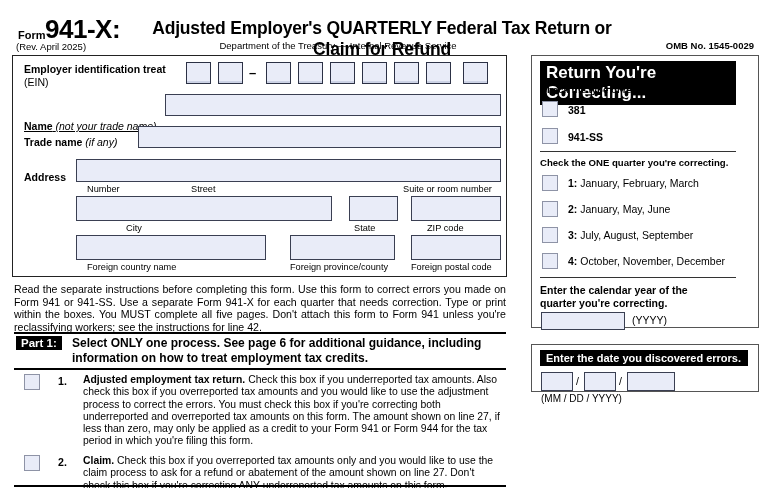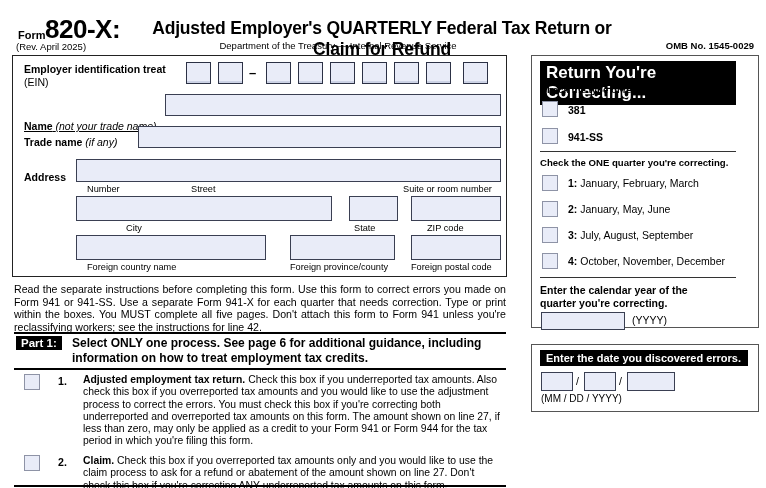--- a/index.html
+++ b/index.html
@@ -19,21 +19,21 @@
   .form-word{position:absolute;left:18px;top:29px;font-size:11px;font-weight:bold;letter-spacing:0;}
   .form-num{position:absolute;left:45px;top:14px;font-size:26px;font-weight:bold;letter-spacing:-0.5px;}
   .rev{position:absolute;left:16px;top:41px;font-size:9.5px;}
   .title{position:absolute;left:138px;top:18px;width:488px;text-align:center;font-size:17.5px;font-weight:bold;letter-spacing:-0.2px;}
   .dept{position:absolute;left:138px;top:40px;width:400px;text-align:center;font-size:9.5px;}
   .omb{position:absolute;right:12px;top:40px;font-size:9.5px;font-weight:bold;}
 
   
   .lbox{position:absolute;left:12px;top:55px;width:495px;height:222px;border:1.6px solid #222;box-sizing:border-box;background:#fff;}
   .rbox{position:absolute;left:531px;top:55px;width:228px;height:273px;border:1.6px solid #555;box-sizing:border-box;background:#fff;}
-  .dbox{position:absolute;left:531px;top:344px;width:228px;height:68px;border:1.6px solid #555;box-sizing:border-box;background:#fff;}
+  .dbox{position:absolute;left:531px;top:344px;width:228px;height:48px;border:1.6px solid #555;box-sizing:border-box;background:#fff;}
 
   
   .fld{position:absolute;background:#e9ecf8;border:1.4px solid #3a3f52;box-sizing:border-box;}
   .ein{position:absolute;background:#e9ecf8;border:1.4px solid #2c3145;box-sizing:border-box;
        box-shadow: inset 0 -2px 0 0 #cdd3e6;}
   .lbl{position:absolute;font-size:10.5px;font-weight:bold;}
   .lbl i{font-weight:normal;font-style:italic;}
   .cap{position:absolute;font-size:9.2px;}
   .dash{position:absolute;font-size:13px;font-weight:bold;}
 
@@ -57,21 +57,21 @@
   .item b{font-weight:bold;}
   .inum{position:absolute;font-size:10.6px;font-weight:bold;}
 </style>
 </head>
 <body>
 
 <div class="page">
 
   <div class="hdr">
     <div class="form-word">Form</div>
-    <div class="form-num">820-X:</div>
+    <div class="form-num">941-X:</div>
     <div class="rev">(Rev. April 2025)</div>
     <div class="title">Adjusted Employer's QUARTERLY Federal Tax Return or Claim for Refund</div>
     <div class="dept">Department of the Treasury — Internal Revenue Service</div>
     <div class="omb">OMB No. 1545-0029</div>
   </div>
 
   <div class="lbox">
 
     <div class="lbl" style="left:11px;top:7px;">Employer identification treat</div>
     <div class="lbl" style="left:11px;top:20px;font-weight:normal;">(EIN)</div>

